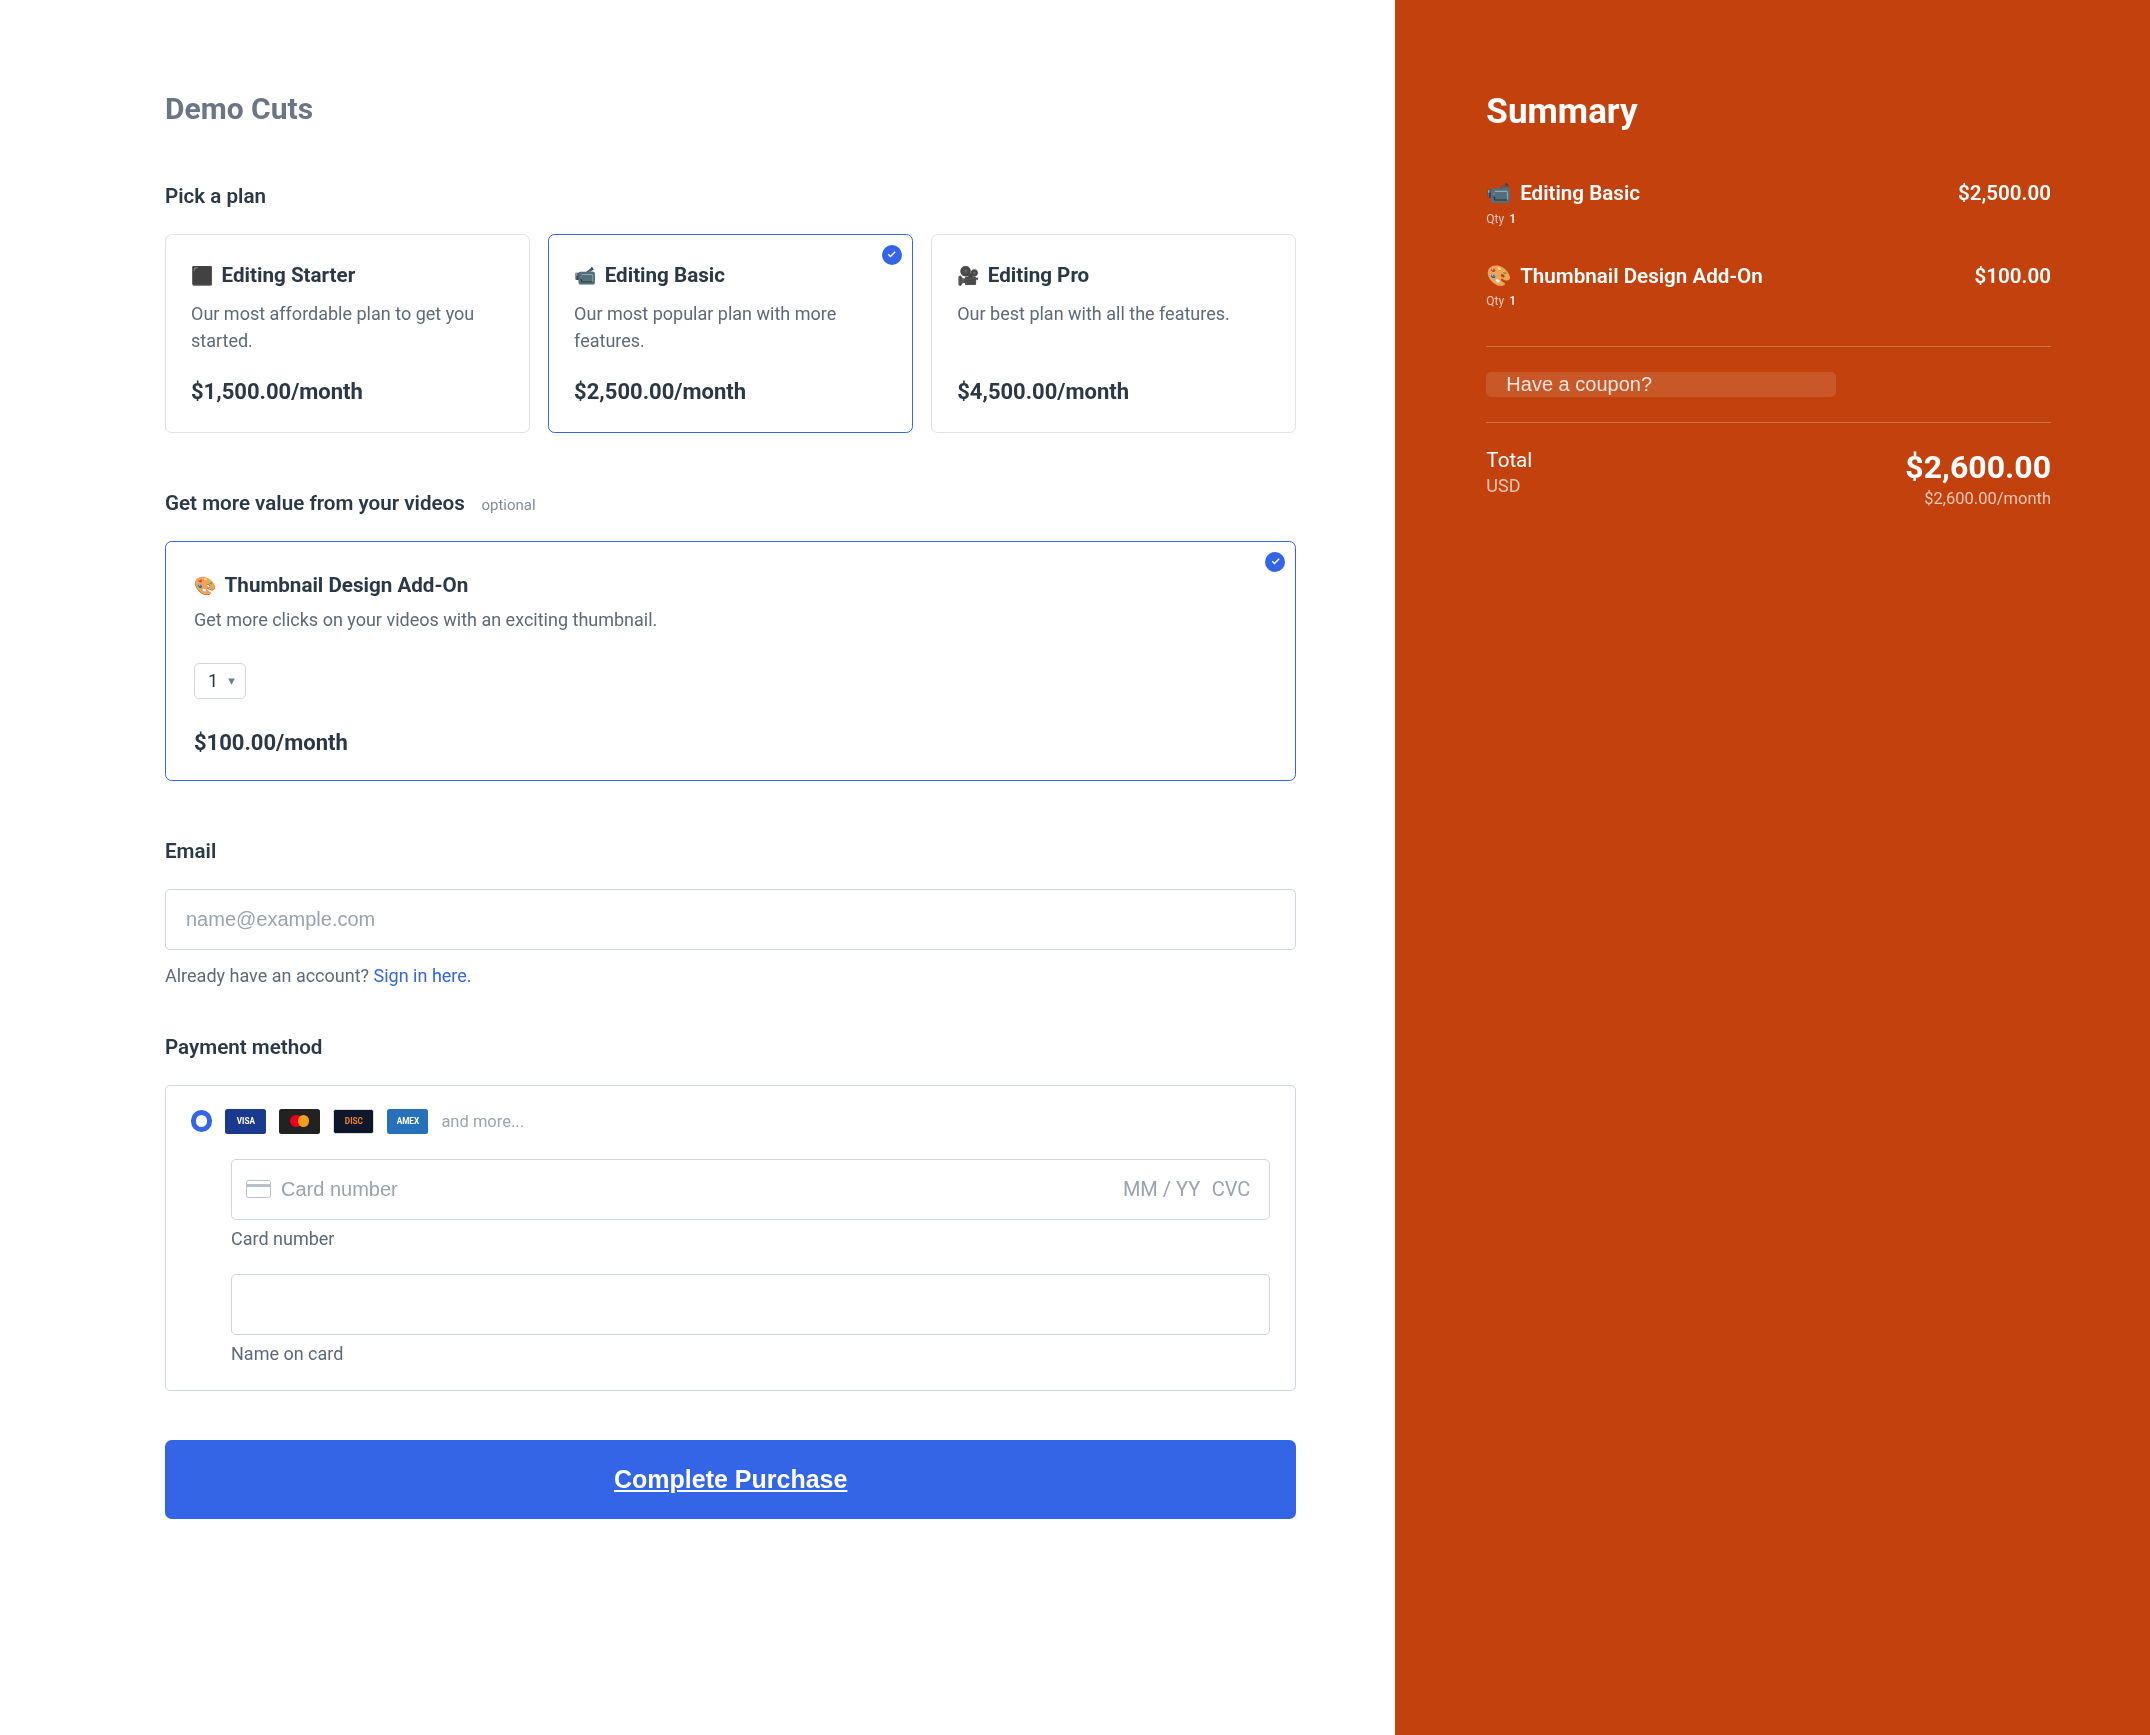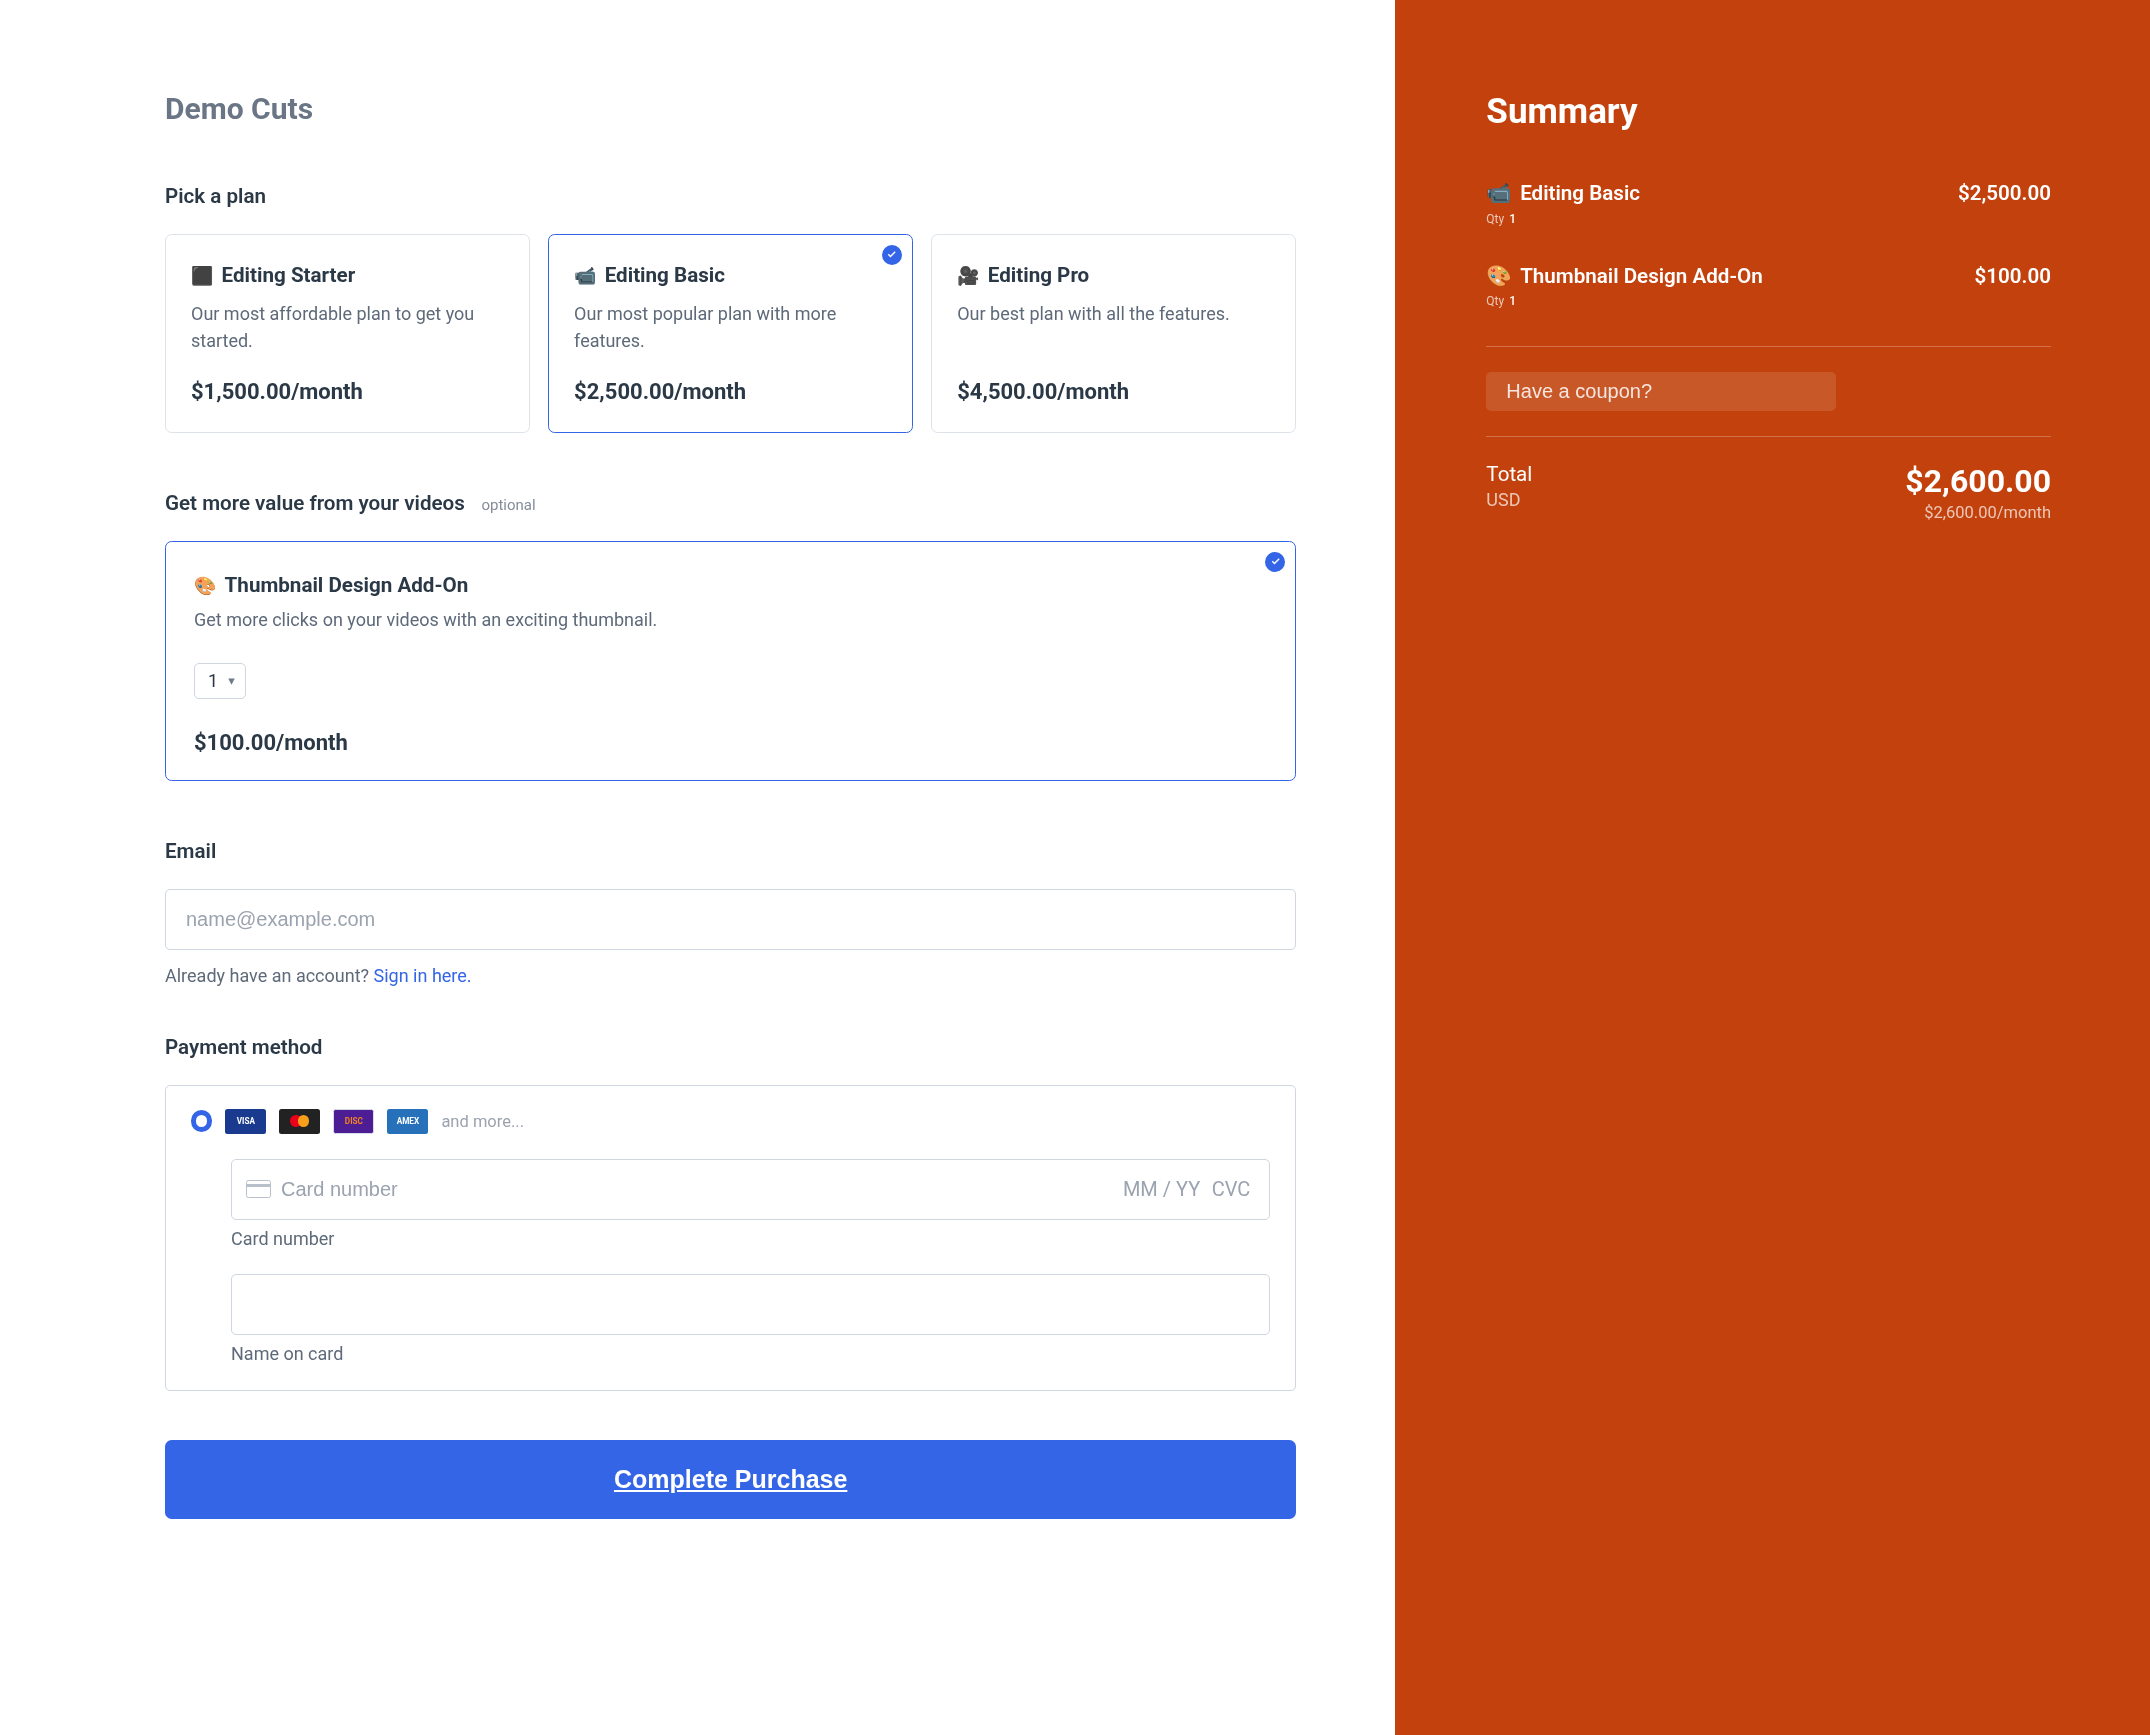--- a/index.html
+++ b/index.html
@@ -217,21 +217,21 @@
       font-size: 8.2px;
       font-weight: 700;
       color: #fff;
     }
     .visa   { background: #1a3a8f; }
     .mc     { background: #eb001b; display:flex; }
     .mc::before, .mc::after{content:"";width:11.5px;height:11.5px;border-radius:50%;}
     .mc::before{background:#eb001b;margin-right:-4.1px;}
     .mc::after{background:#f79e1b;}
     .mc{background:#222;align-items:center;justify-content:center;}
-    .disc   { background: #4c1d95; border:0.8px solid #d7dde5; color:#f48221;}
+    .disc   { background: #0f172a; border:0.8px solid #d7dde5; color:#f48221;}
     .amex   { background: #2671b9; }
 
     .pay-more { font-size: 16.5px; color: #9aa3af; }
 
     .pay-fields { padding-left: 40px; }
 
     .card-input-wrap { position: relative; margin-bottom: 8.2px; }
 
     .card-input {
       width: 100%;
@@ -341,21 +341,21 @@
 
     .coupon-row {
       display: flex;
       margin-bottom: 25px;
     }
 
     .coupon-input {
       background: rgba(255,255,255,0.12);
       border: none;
       border-radius: 5px;
-      padding: 8px 20px;
+      padding: 1px 20px;
       font-size: 20px;
       color: #fff;
       width: 62%;
     }
     .coupon-input::placeholder { color: rgba(255,255,255,0.85); }
 
     .totals-row {
       display: flex;
       justify-content: space-between;
       align-items: flex-start;

